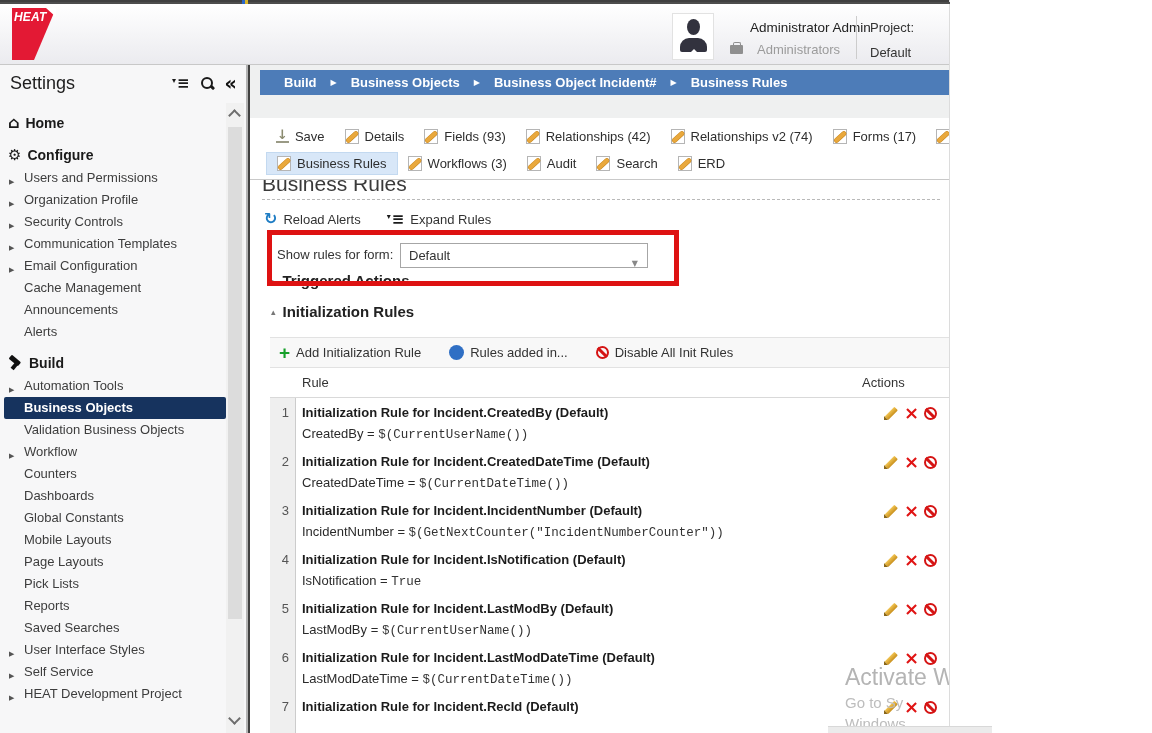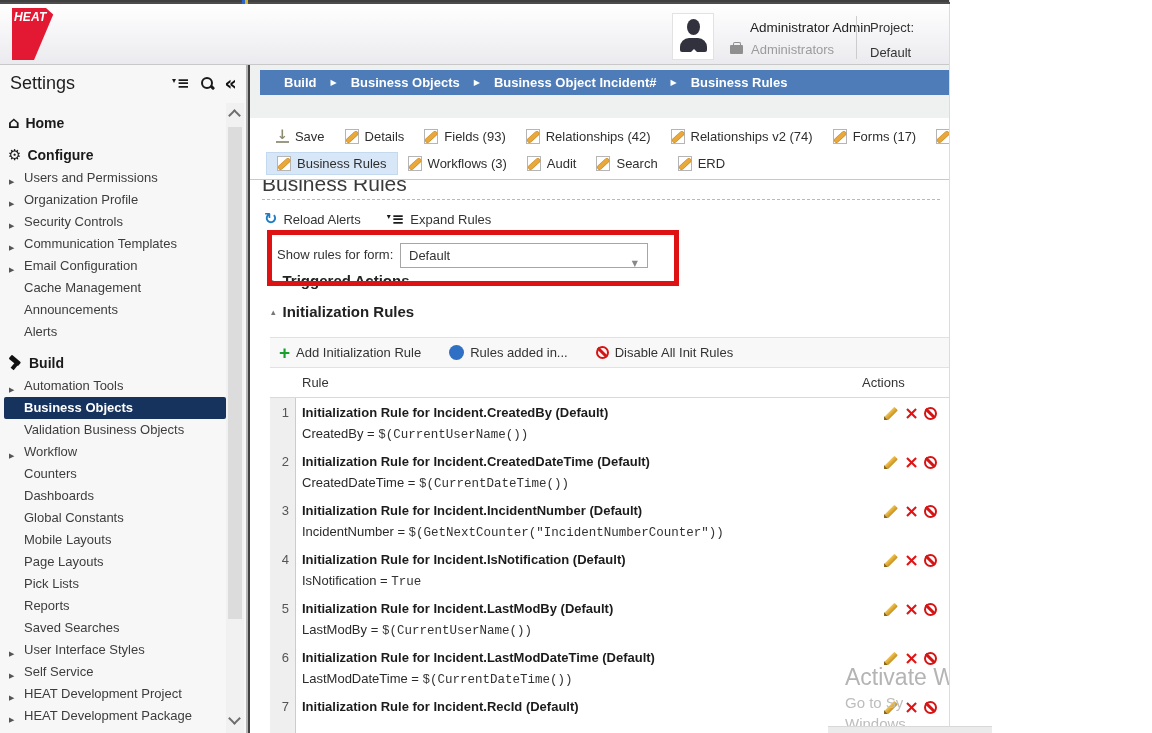--- a/index.html
+++ b/index.html
@@ -15,21 +15,21 @@
   
   .header { position:absolute; left:0; top:4px; width:100%; height:61px; background:linear-gradient(#ffffff, #ebebef); border-bottom:1px solid #c8c8c8; }
   .logo { position:absolute; left:12px; top:4px; width:44px; height:52px; background:#e31934; clip-path:polygon(0 0,100% 0,50% 100%,0 100%); }
   .logo-text { display:block; color:#fff; font-weight:bold; font-style:italic; font-size:12px; padding:2px 0 0 2px; letter-spacing:0.2px; }
   .logo-notch { position:absolute; left:46px; top:4px; width:10px; height:9px; background:#fff; clip-path:polygon(100% 0,100% 100%,0 0); }
   .avatar-box { position:absolute; left:672px; top:9px; width:42px; height:47px; background:#fff; border:1px solid #e2e2e2; }
   .person-head { position:absolute; left:14px; top:5px; width:13px; height:16px; border-radius:50%; background:#32323e; }
   .person-body { position:absolute; left:7px; top:24px; width:27px; height:14px; background:#32323e; border-radius:9px 9px 2px 2px; }
   .person-body::after { content:""; position:absolute; left:11px; bottom:0; border:3px solid transparent; border-bottom-color:#fff; }
   .user-name { position:absolute; left:730px; top:16px; font-size:13.5px; color:#222;margin-left:20px; }
-  .user-role { position:absolute; left:730px; top:38px; font-size:13px; color:#9b9b9b; display:flex; align-items:center; gap:8px; }
+  .user-role { position:absolute; left:730px; top:38px; font-size:13px; color:#9b9b9b; display:flex; align-items:center; gap:14px; }
   .briefcase { display:inline-block; width:13px; height:9px; background:#8f8f8f; border-radius:1px; position:relative; }
   .briefcase::before { content:""; position:absolute; left:3px; top:-3px; width:6px; height:4px; border:1.5px solid #8f8f8f; border-bottom:none; border-radius:2px 2px 0 0; }
   .hdr-divider { position:absolute; left:856px; top:12px; width:1px; height:43px; background:#ccc; }
   .project-label { position:absolute; left:870px; top:16px; font-size:13px; color:#333; }
   .project-value { position:absolute; left:870px; top:41px; font-size:13px; color:#333; }
 
   
   .sidebar { position:absolute; left:0; top:65px; width:248px; height:668px; background:#f7f7f8; border-right:2px solid #b3b3b3; overflow:hidden; }
   .sb-title { position:absolute; left:10px; top:8px; font-size:18px; color:#1d1d1d; }
   .sb-hicons { position:absolute; left:172px; top:9px; display:flex; align-items:center; gap:10px; }
@@ -184,21 +184,20 @@
       <div class="sb-child">Dashboards</div>
       <div class="sb-child">Global Constants</div>
       <div class="sb-child">Mobile Layouts</div>
       <div class="sb-child">Page Layouts</div>
       <div class="sb-child">Pick Lists</div>
       <div class="sb-child">Reports</div>
       <div class="sb-child">Saved Searches</div>
       <div class="sb-child arrow">User Interface Styles</div>
       <div class="sb-child arrow">Self Service</div>
       <div class="sb-child arrow">HEAT Development Project</div>
-      <div class="sb-child arrow">HEAT Development Package</div>
 
     </div>
     <div class="sb-scrollbar">
       <div class="sb-thumb"></div>
       <div class="chev chev-up"></div>
       <div class="chev chev-down"></div>
     </div>
   </div>
 
   <div class="main">

